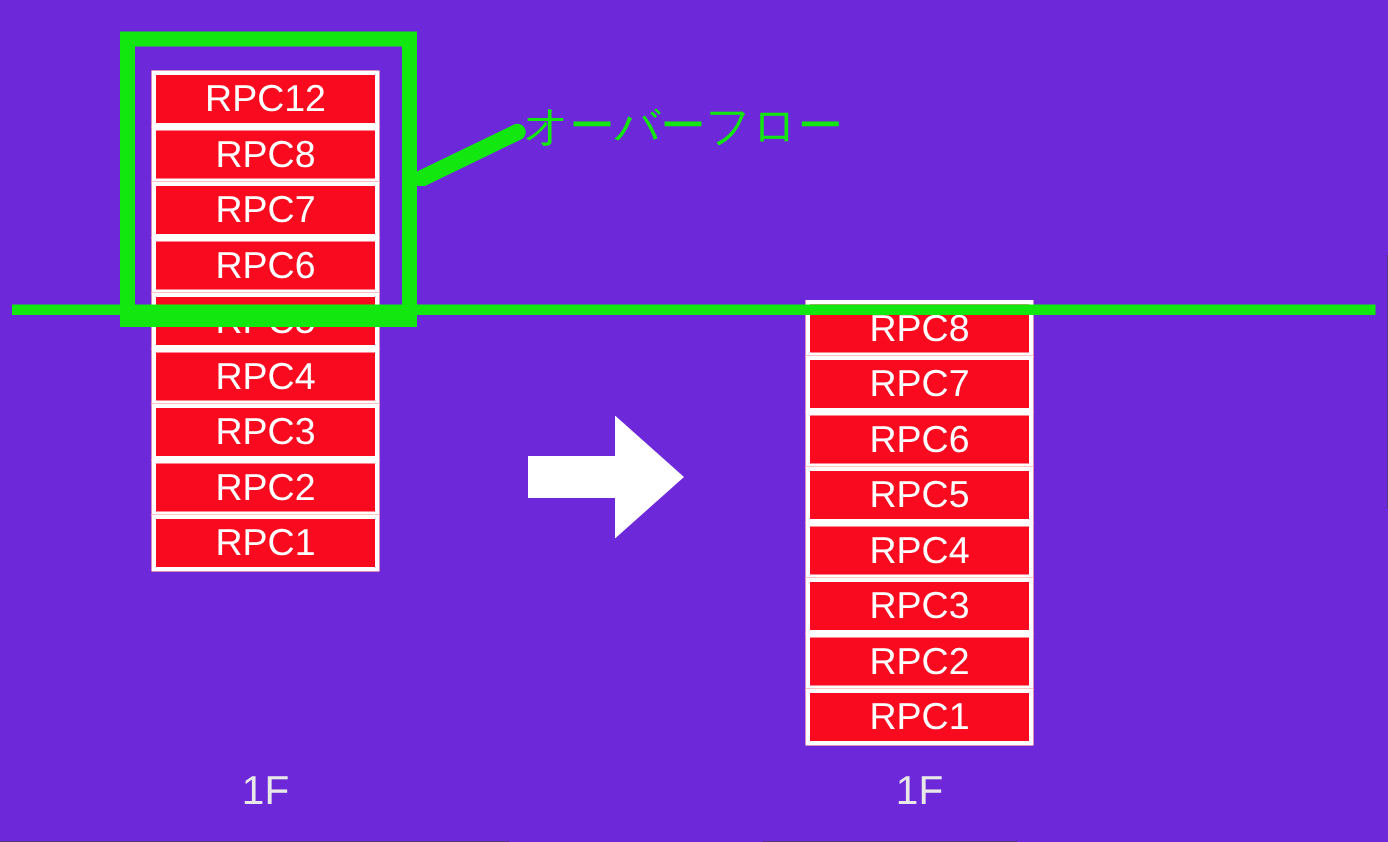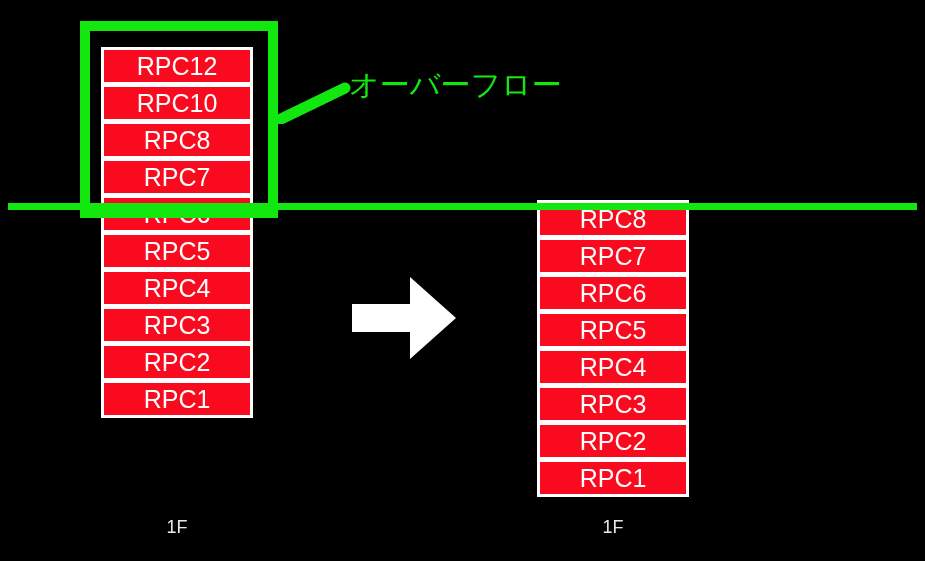--- a/index.html
+++ b/index.html
@@ -4,21 +4,21 @@
 <style>
   html, body {
     margin: 0;
     padding: 0;
     background: #3d3d3d;
   }
   #stage {
     position: relative;
     width: 925px;
     height: 561px;
-    background: #000000;
+    background: #6d28d9;
     overflow: hidden;
     font-family: "Liberation Sans", "DejaVu Sans", sans-serif;
   }
 
   
   .baseline {
     position: absolute;
     left: 8px;
     top: 203px;
     width: 909px;
@@ -80,21 +80,21 @@
     display: flex;
     align-items: center;
     justify-content: center;
     margin-bottom: -1px;
   }
 
   
   .floor-label {
     position: absolute;
     color: #e8e8e8;
-    font-size: 18px;
+    font-size: 27px;
     line-height: 30px;
     text-align: center;
     width: 152px;
   }
   .floor-label-left  { left: 101px; top: 512px; }
   .floor-label-right { left: 537px; top: 512px; }
 
   
   .transition-arrow {
     position: absolute;
@@ -104,21 +104,20 @@
     height: 82px;
   }
 </style>
 </head>
 <body>
 
 <div id="stage">
 
   <div class="stack stack-left">
     <div class="rpc-box">RPC12</div>
-    <div class="rpc-box">RPC10</div>
     <div class="rpc-box">RPC8</div>
     <div class="rpc-box">RPC7</div>
     <div class="rpc-box">RPC6</div>
     <div class="rpc-box">RPC5</div>
     <div class="rpc-box">RPC4</div>
     <div class="rpc-box">RPC3</div>
     <div class="rpc-box">RPC2</div>
     <div class="rpc-box">RPC1</div>
   </div>
 

